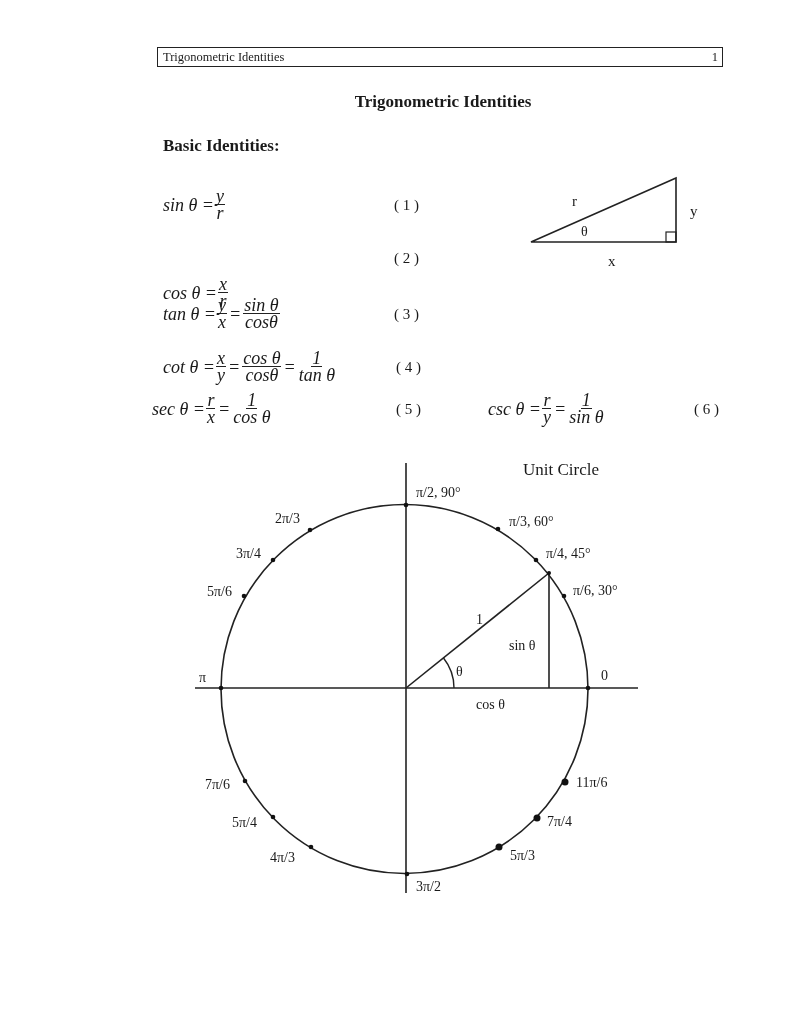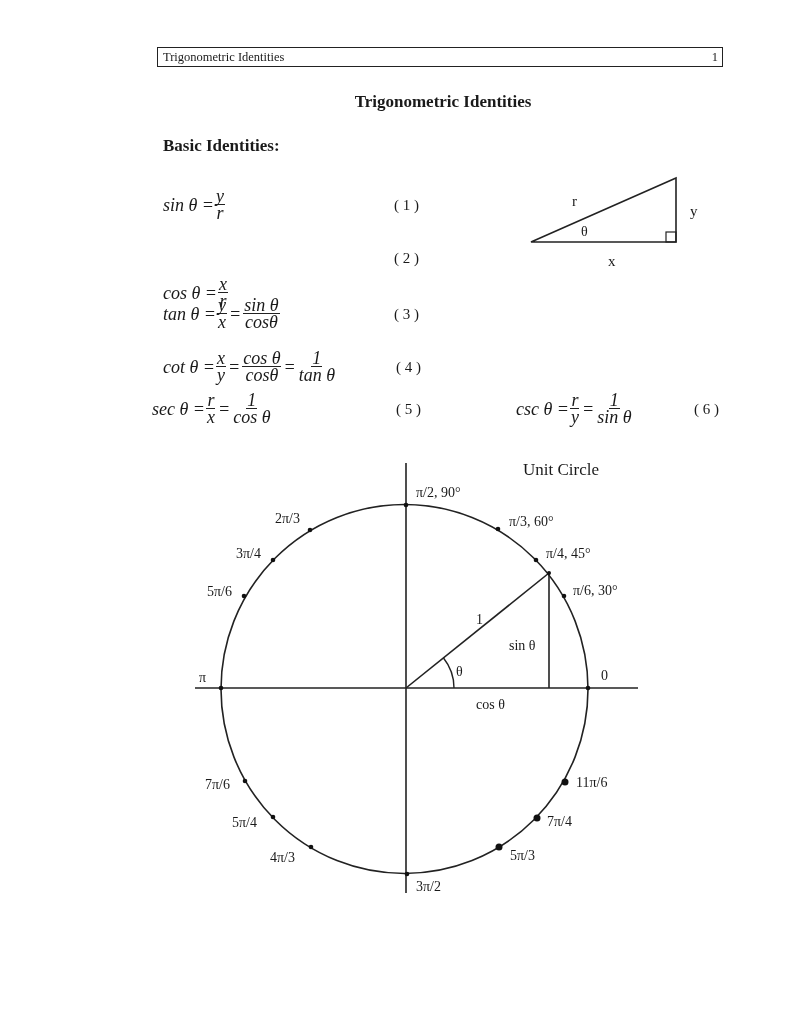--- a/index.html
+++ b/index.html
@@ -88,21 +88,21 @@
     <span class="den">x</span>
   </span>
   <span style="margin:0 1px;">=</span>
   <span class="frac">
     <span class="num">1</span>
     <span class="den">cos θ</span>
   </span>
 </div>
 <div class="abs eqnum" style="left:396px; top:401px;">( 5 )</div>
 
-<div class="abs eq" style="left:488px; top:393px;margin-left:28px;">
+<div class="abs eq" style="left:488px; top:393px;">
   <span>csc θ =</span>
   <span class="frac">
     <span class="num">r</span>
     <span class="den">y</span>
   </span>
   <span style="margin:0 1px;">=</span>
   <span class="frac">
     <span class="num">1</span>
     <span class="den">sin θ</span>
   </span>

